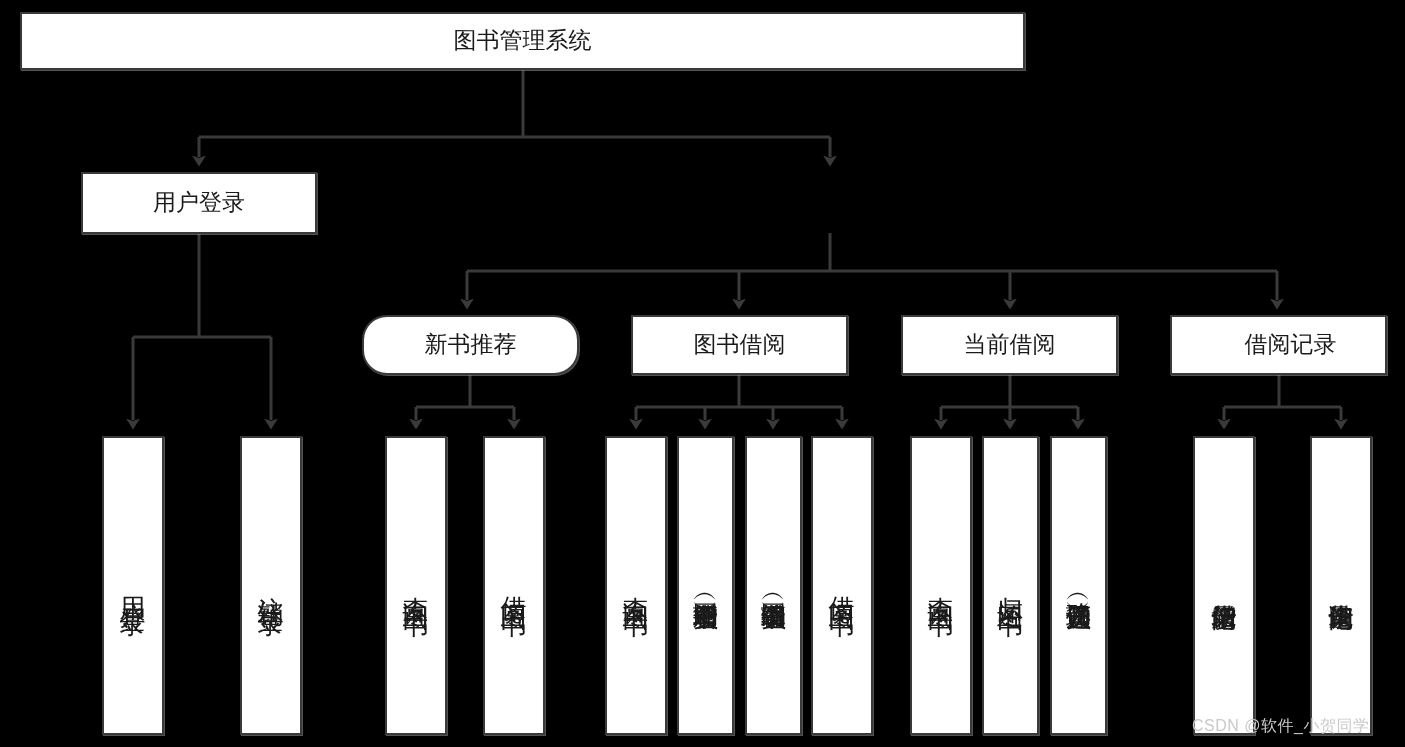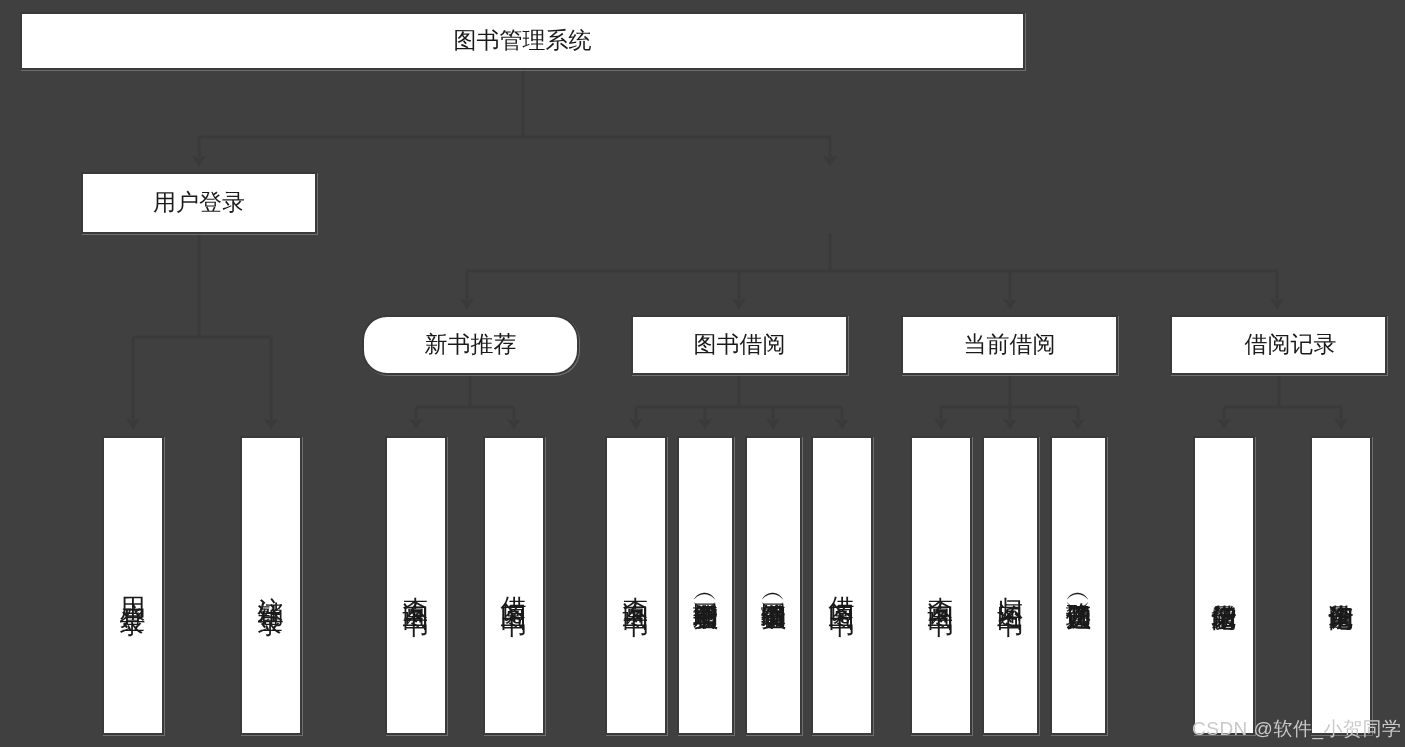--- a/index.html
+++ b/index.html
@@ -7,21 +7,21 @@
     padding: 0;
     background: #ffffff;
   }
   body {
     font-family: "Liberation Sans", "DejaVu Sans", sans-serif;
   }
   #canvas {
     position: relative;
     width: 1405px;
     height: 747px;
-    background: #404040;
+    background: #000000;
     overflow: hidden;
   }
   svg.wires {
     position: absolute;
     left: 0;
     top: 0;
     width: 1405px;
     height: 747px;
     pointer-events: none;
   }
@@ -62,21 +62,21 @@
     line-height: 1.0;
     letter-spacing: 5px;
     white-space: pre-line;
   }
   .node.v.tight .lbl {
     font-size: 25px;
     letter-spacing: 0.5px;
   }
   .watermark {
     position: absolute;
-    font-size: 19px;
+    font-size: 16px;
     color: #c9c9c9;
     white-space: nowrap;
     letter-spacing: 0.5px;
   }
 </style>
 </head>
 <body>
 
 <div id="canvas">
 

